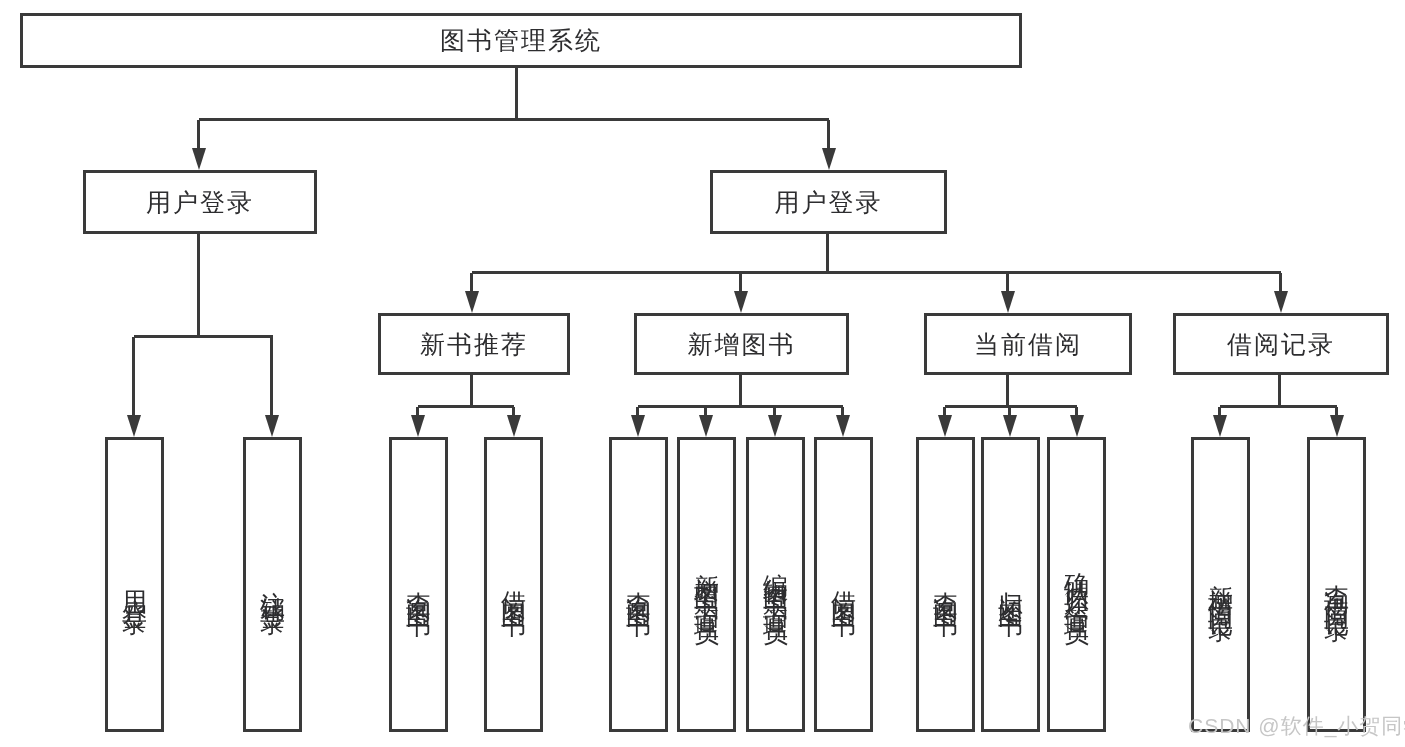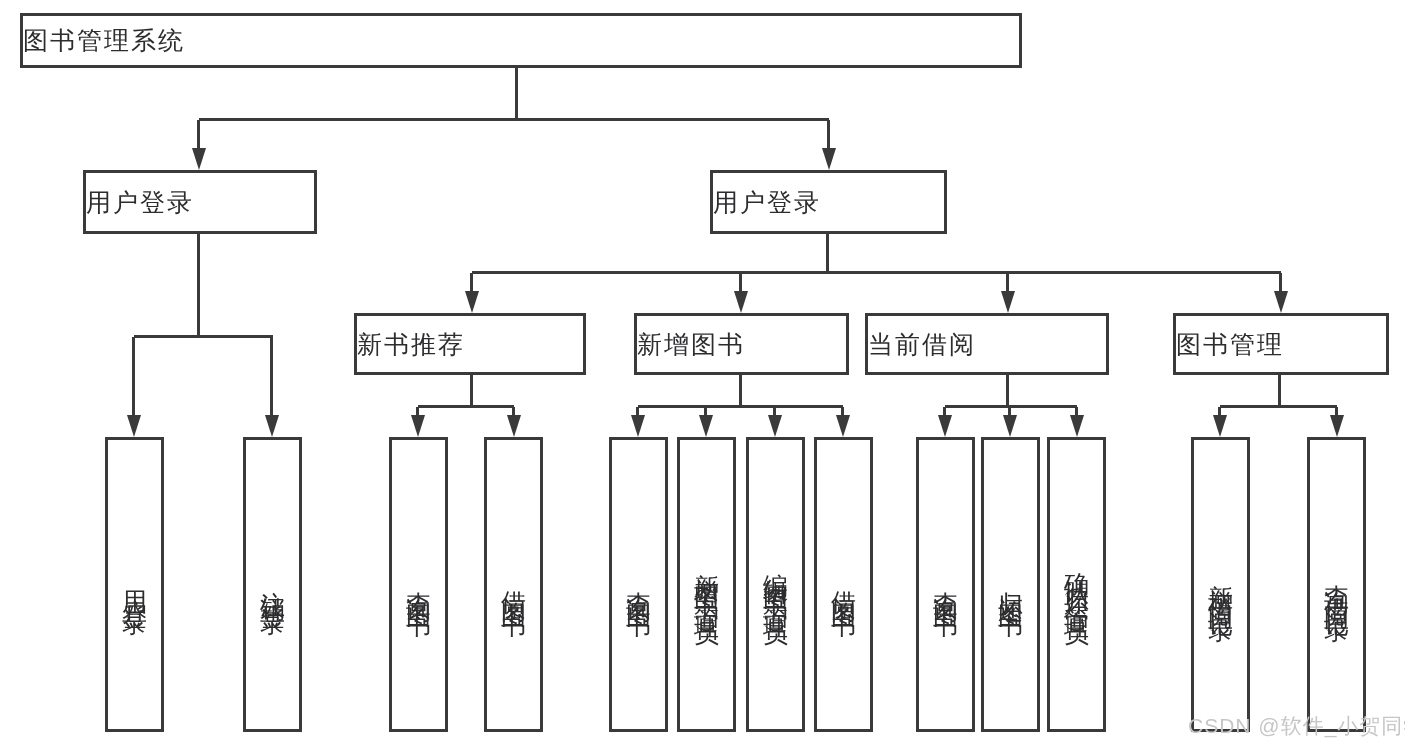--- a/index.html
+++ b/index.html
@@ -16,21 +16,21 @@
     overflow:hidden;
     font-family:"Liberation Sans","DejaVu Sans",sans-serif;
   }
   .box{
     position:absolute;
     box-sizing:border-box;
     background:var(--box-fill);
     border:3px solid var(--line);
     display:flex;
     align-items:center;
-    justify-content:flex-start;
+    justify-content:center;
     color:var(--text);
     z-index:2;
   }
   .box.h{
     font-size:25px;
     letter-spacing:2px;
   }
   .box.v{
     font-size:25px;
   }
@@ -125,31 +125,31 @@
   <div id="node-layer">
       <div class="box h" style="left: 20px; top: 13px; width: 1002px; height: 55px;">
         <span class="lbl">图书管理系统</span>
       </div>
       <div class="box h" style="left: 83px; top: 170px; width: 234px; height: 64px;">
         <span class="lbl">用户登录</span>
       </div>
       <div class="box h" style="left: 710px; top: 170px; width: 237px; height: 64px;">
         <span class="lbl">用户登录</span>
       </div>
-      <div class="box h" style="left: 354px; top: 313px; width: 232px; height: 62px;">
+      <div class="box h" style="left: 378px; top: 313px; width: 192px; height: 62px;">
         <span class="lbl">新书推荐</span>
       </div>
       <div class="box h" style="left: 634px; top: 313px; width: 215px; height: 62px;">
         <span class="lbl">新增图书</span>
       </div>
-      <div class="box h" style="left: 865px; top: 313px; width: 244px; height: 62px;">
+      <div class="box h" style="left: 924px; top: 313px; width: 208px; height: 62px;">
         <span class="lbl">当前借阅</span>
       </div>
       <div class="box h" style="left: 1173px; top: 313px; width: 216px; height: 62px;">
-        <span class="lbl">图书管理</span>
+        <span class="lbl">借阅记录</span>
       </div>
       <div class="box v" style="left: 105px; top: 437px; width: 59px; height: 295px;">
         <span class="lbl">用户登录</span>
       </div>
       <div class="box v" style="left: 243px; top: 437px; width: 59px; height: 295px;">
         <span class="lbl">注销登录</span>
       </div>
       <div class="box v" style="left: 389px; top: 437px; width: 59px; height: 295px;">
         <span class="lbl">查询图书</span>
       </div>

